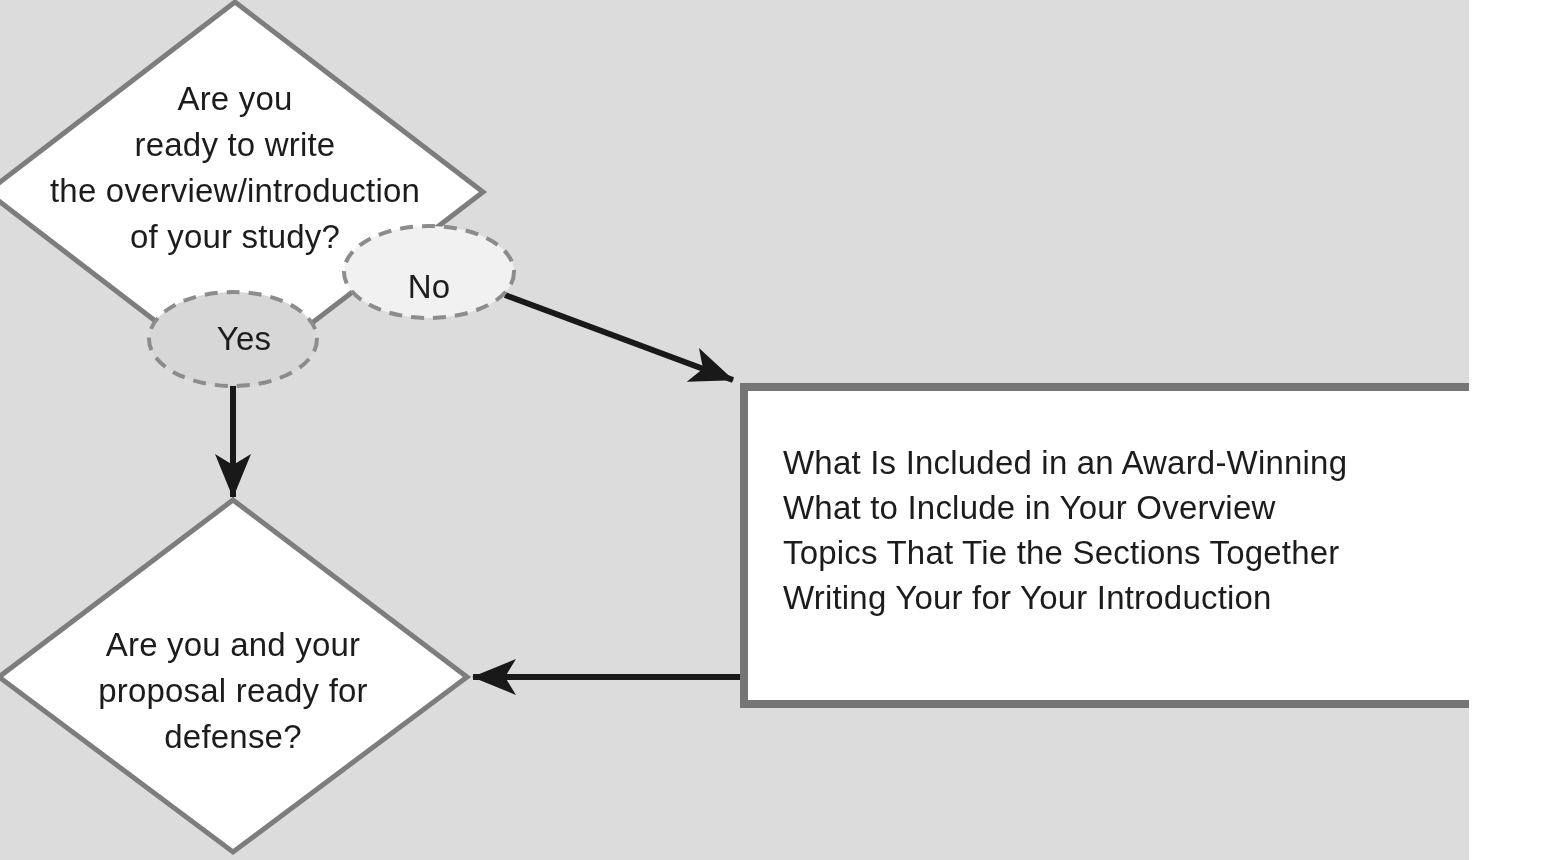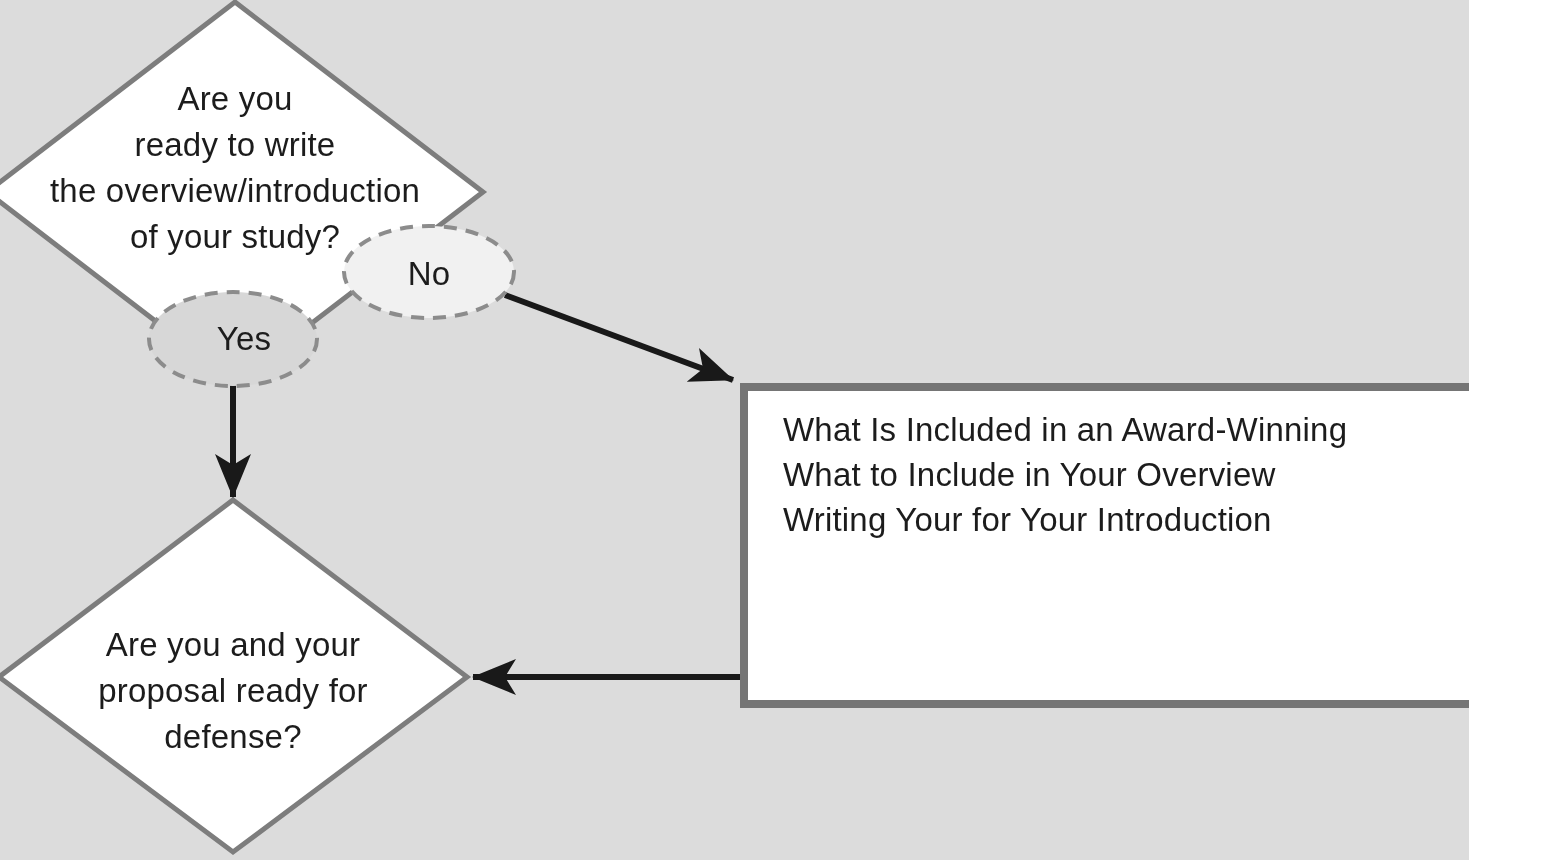--- a/index.html
+++ b/index.html
@@ -25,20 +25,21 @@
     line-height: 46px;
     color: #1c1c1c;
     letter-spacing: 0.2px;
     white-space: nowrap;
   }
   .center {
     text-align: center;
   }
   .box-text {
     line-height: 45px;
+    margin-top: 33px;
   }
   .box-text .indent {
     padding-left: 24px;
   }
 </style>
 </head>
 <body>
 
 <div id="canvas">
 
@@ -68,25 +69,26 @@
 
   <div class="txt center" style="left:-15px; top:76px; width:500px;">
     <div>Are you</div>
     <div>ready to write</div>
     <div>the overview/introduction</div>
     <div>of your study?</div>
   </div>
 
   <div class="txt center" style="left:194px; top:316px; width:100px;">Yes</div>
 
-  <div class="txt center" style="left:379px; top:251px; width:100px;">No</div>
+  <div class="txt center" style="left:379px; top:264px; width:100px;">No</div>
 
   <div class="txt box-text" style="left:783px; top:407px;">
     <div>What Is Included in an Award-Winning</div>
     <div>What to Include in Your Overview</div>
+    <div>Topics That Tie the Sections Together</div>
     <div>Writing Your for Your Introduction</div>
   </div>
 
   <div class="txt center" style="left:-17px; top:622px; width:500px;">
     <div>Are you and your</div>
     <div>proposal ready for</div>
     <div>defense?</div>
   </div>
 
 </div>

